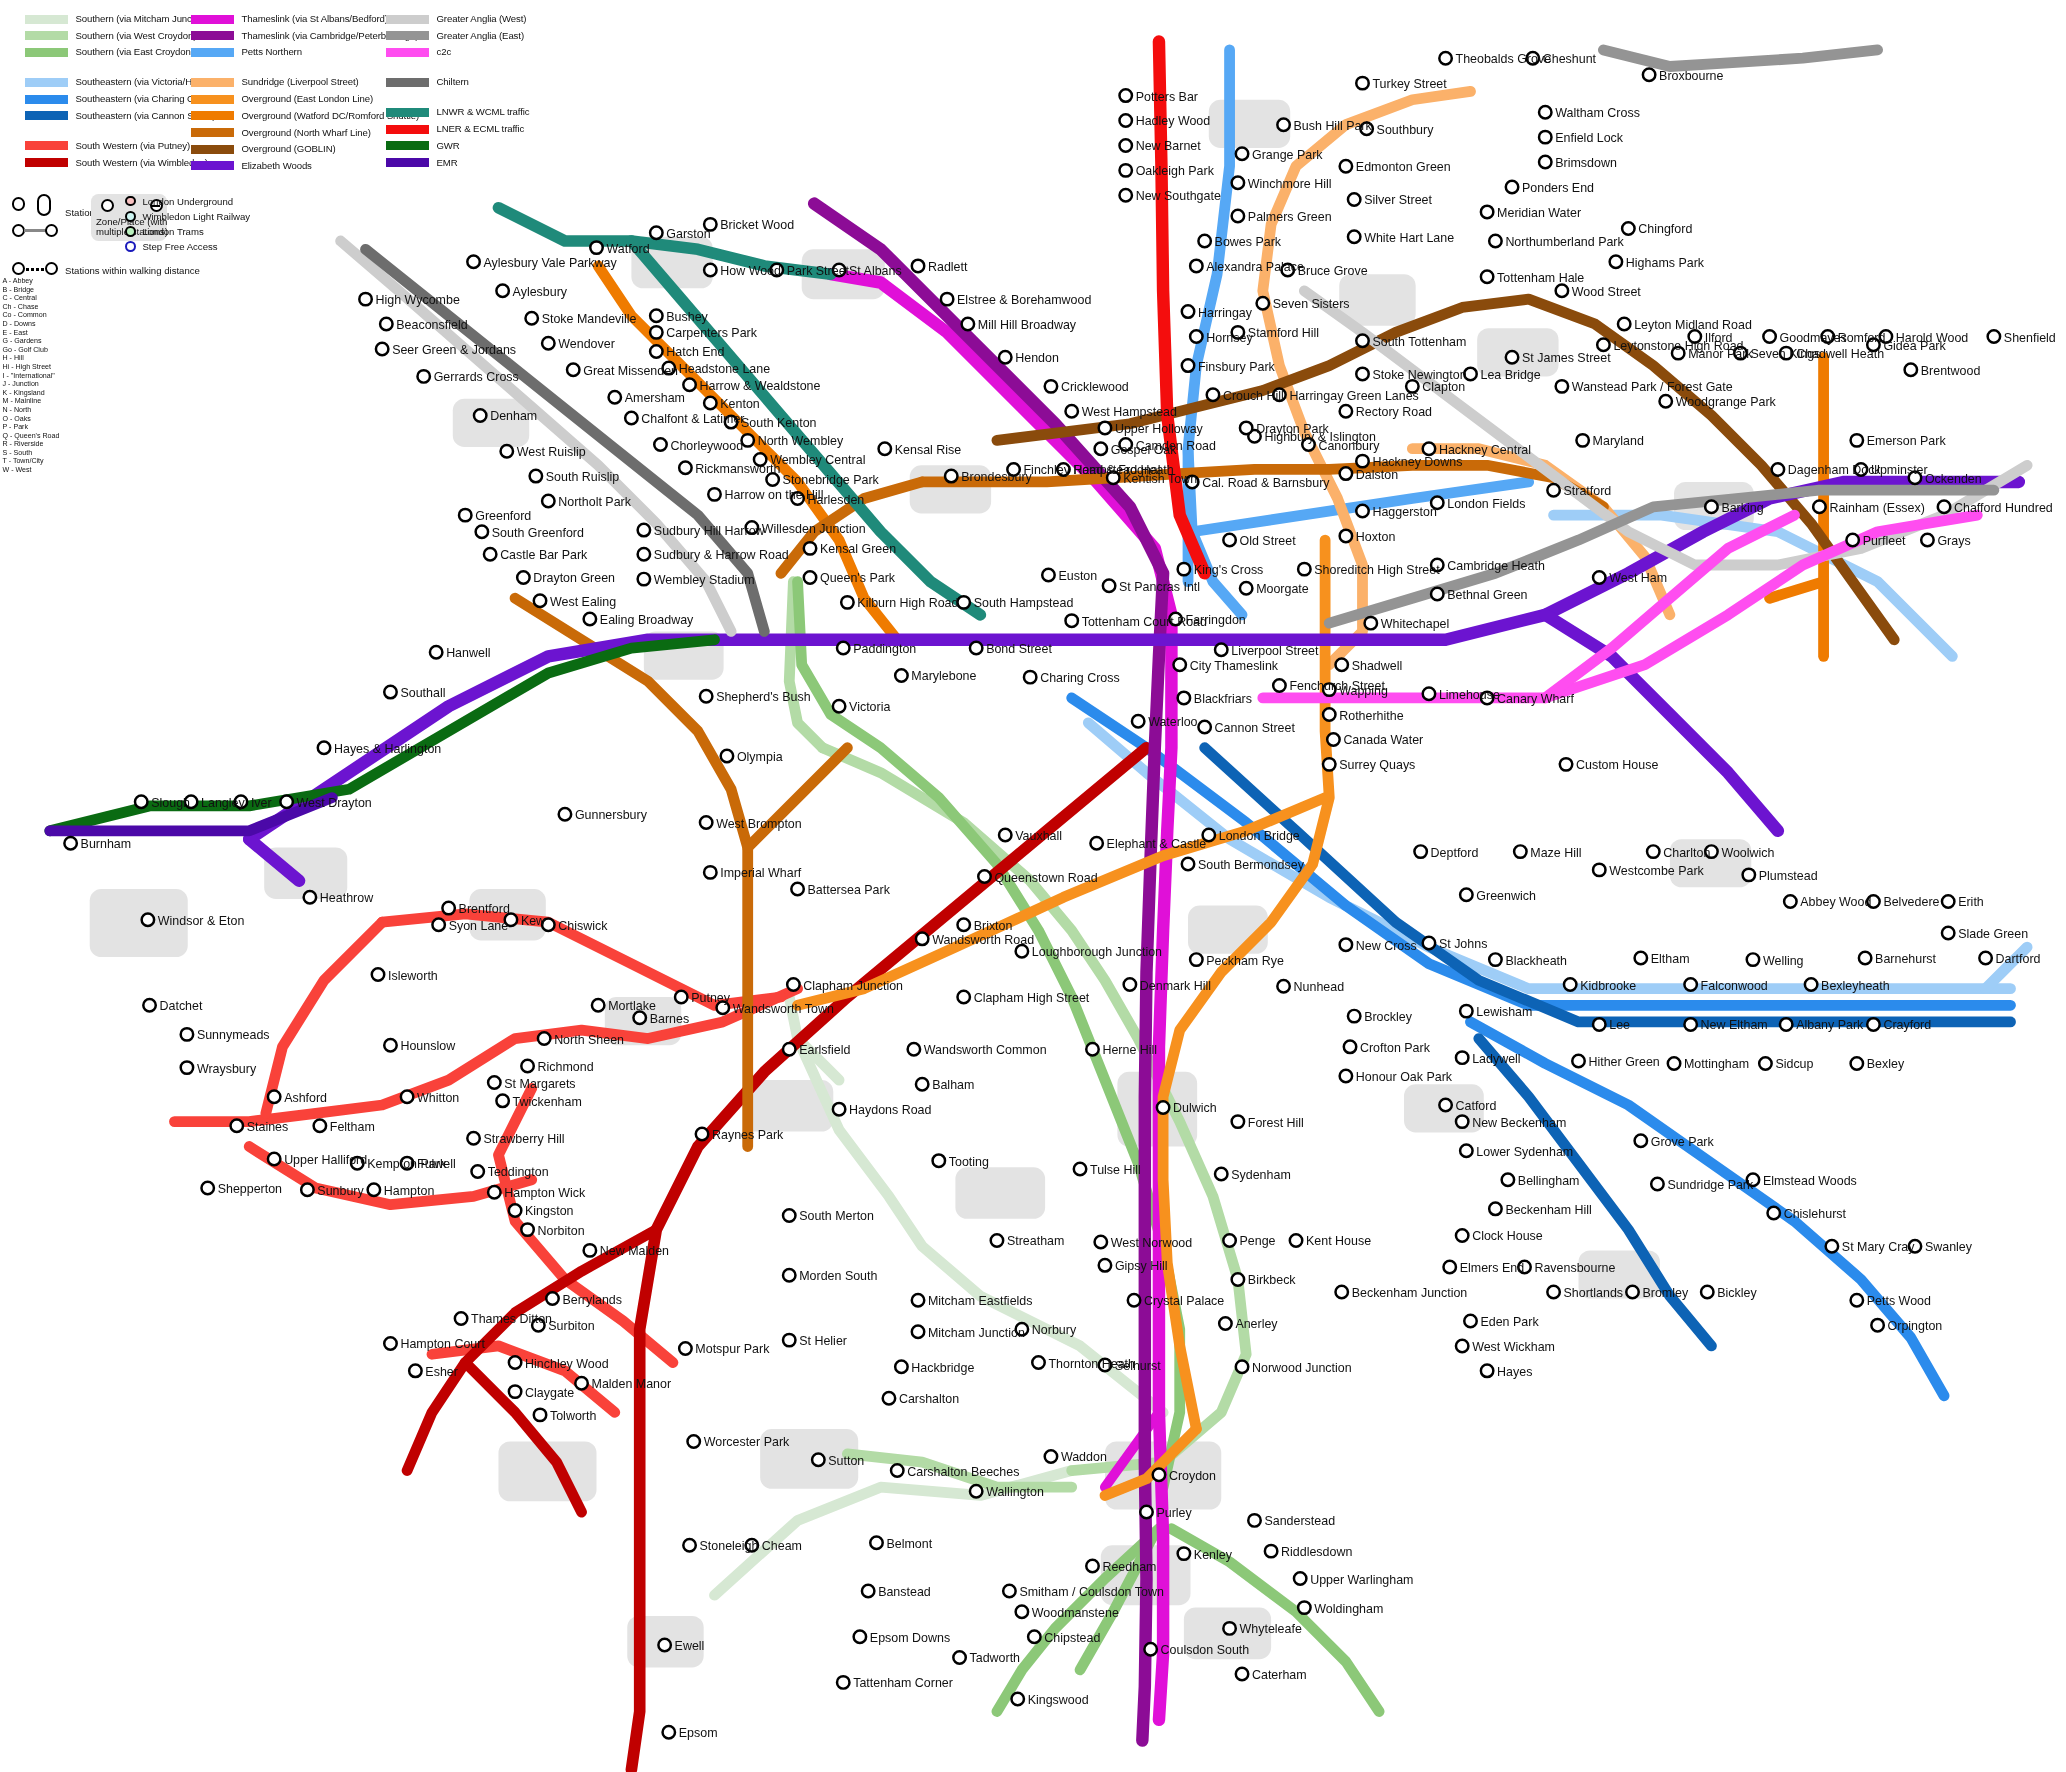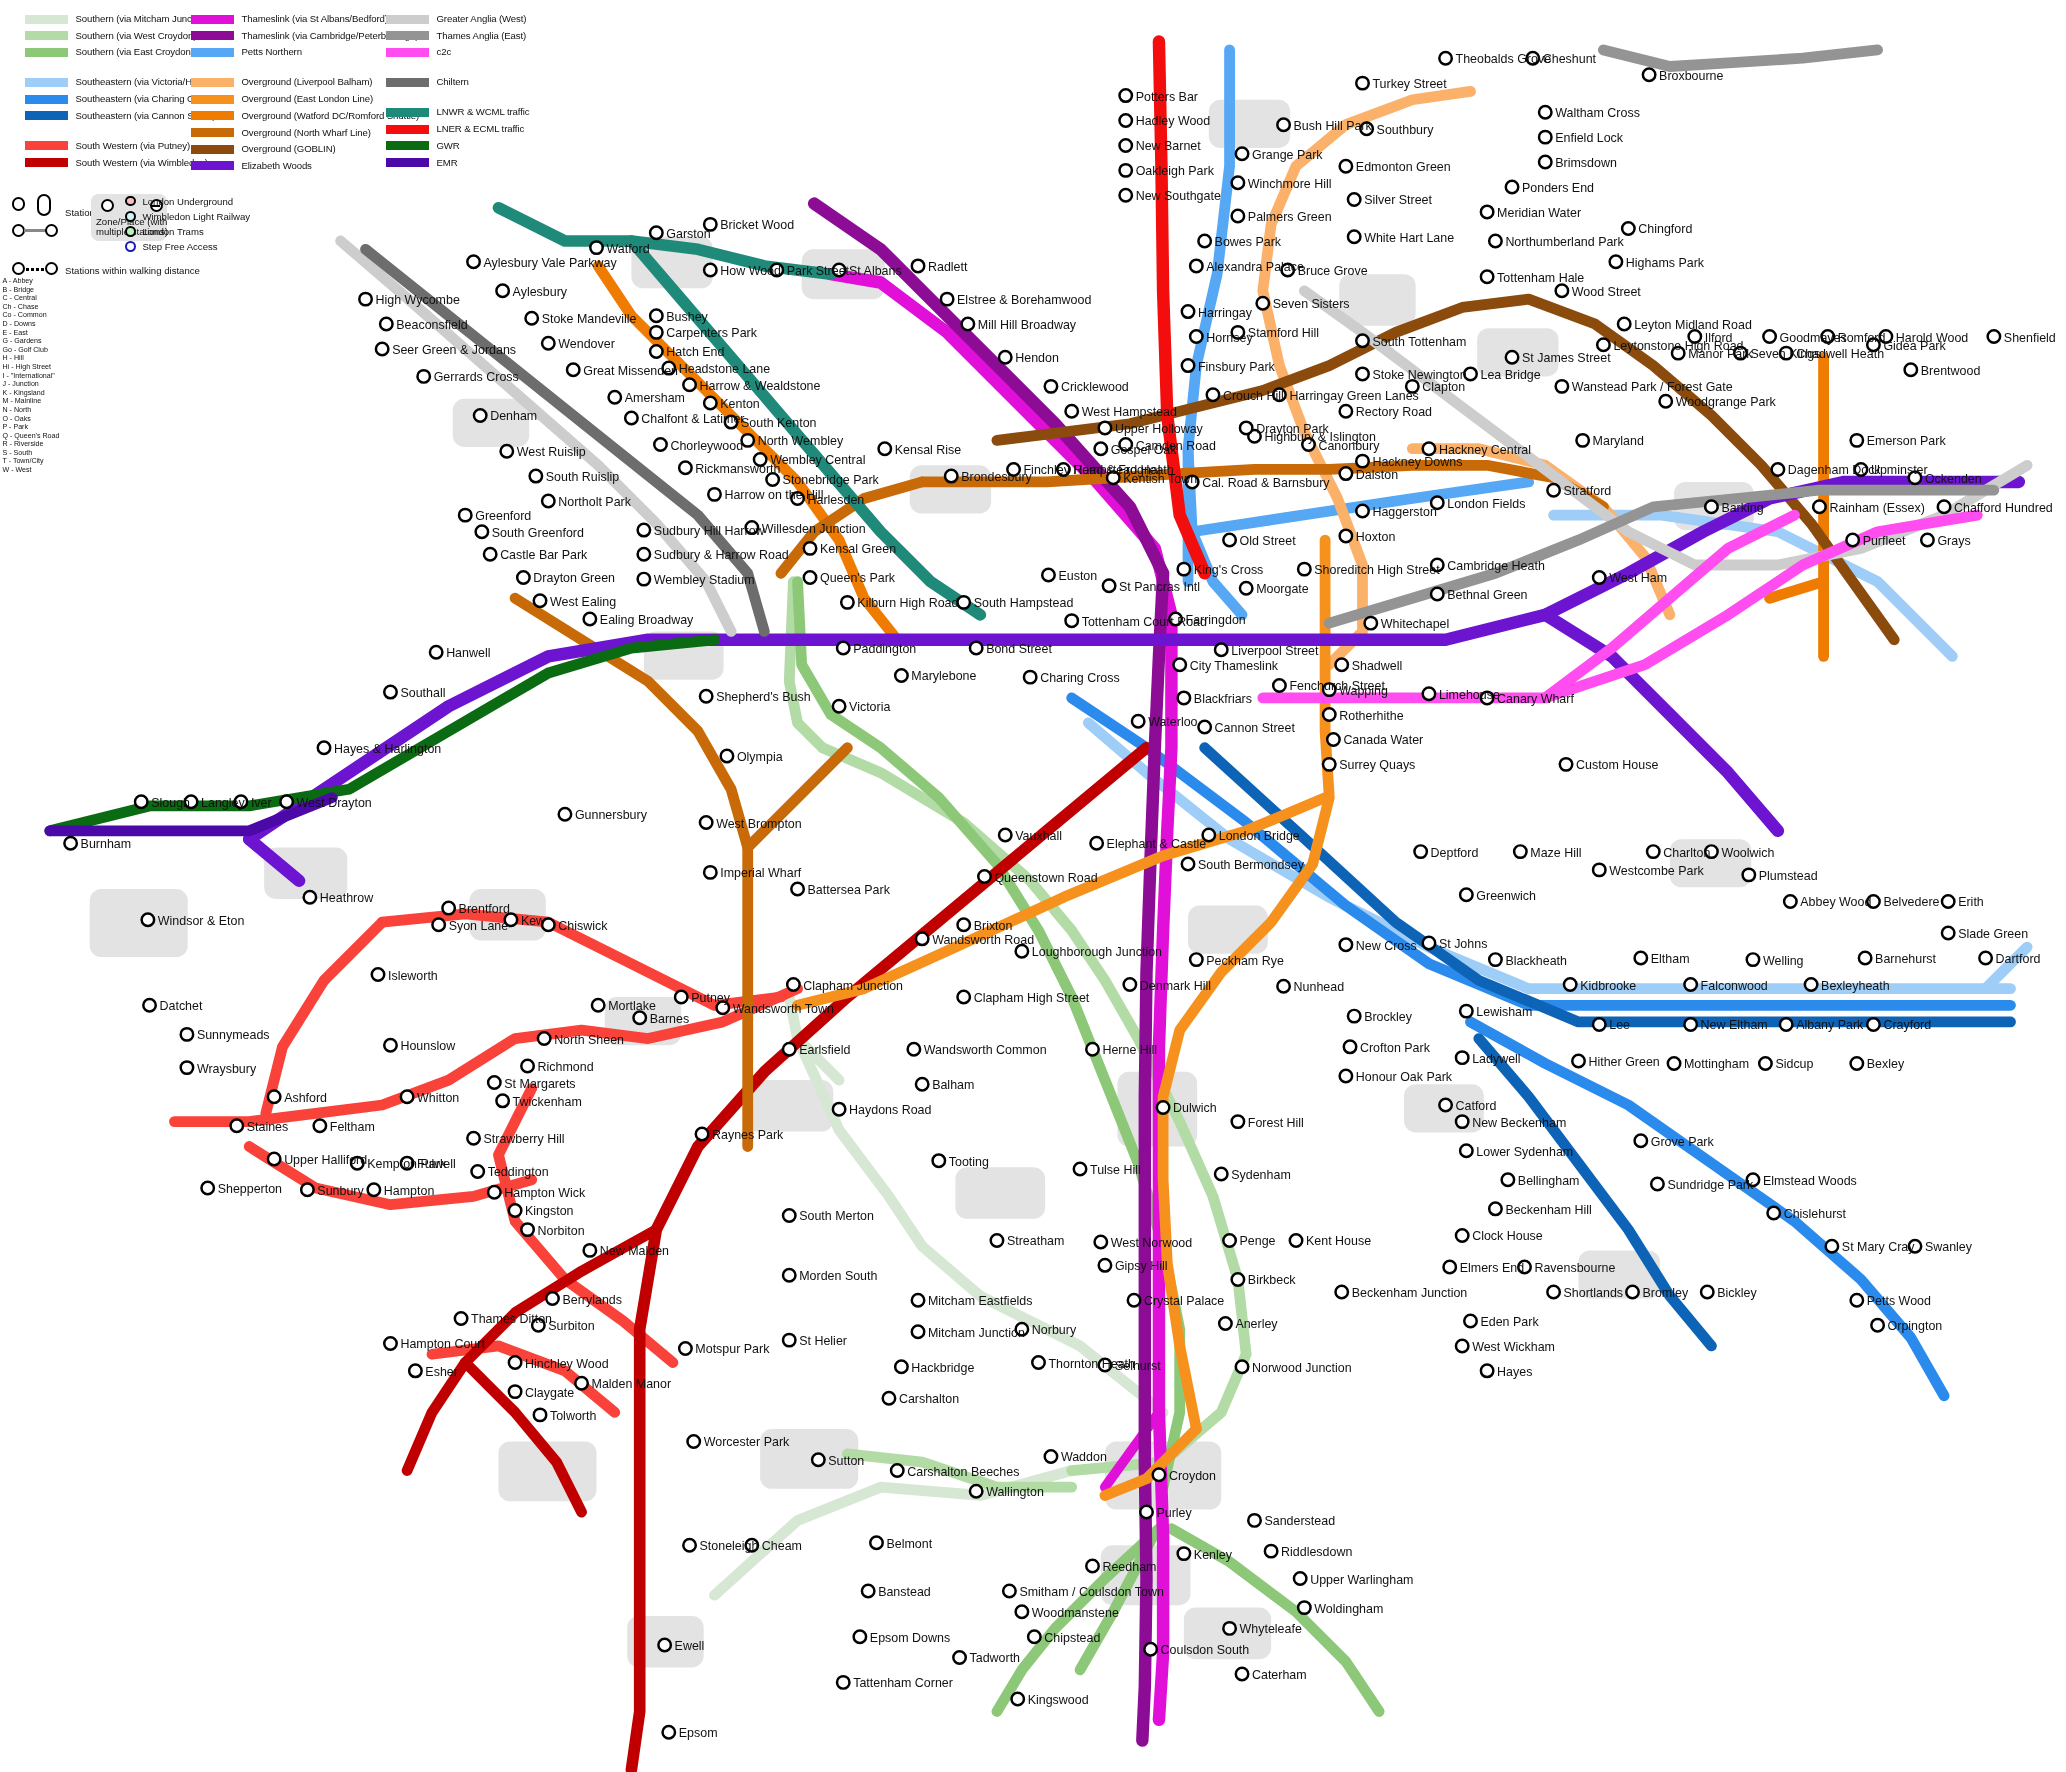--- a/index.html
+++ b/index.html
@@ -81,21 +81,21 @@
         <div class="legend-row">
           <div class="swatch" style="background: rgb(140, 12, 150);"></div>
           <span class="legend-label">Thameslink (via Cambridge/Peterborough)</span>
         </div>
         <div class="legend-row">
           <div class="swatch" style="background: rgb(86, 168, 245);"></div>
           <span class="legend-label">Petts Northern</span>
         </div>
         <div class="legend-row gap">
           <div class="swatch" style="background: rgb(251, 177, 106);"></div>
-          <span class="legend-label">Overground (Liverpool Balham)</span>
+          <span class="legend-label">Sundridge (Liverpool Street)</span>
         </div>
         <div class="legend-row">
           <div class="swatch" style="background: rgb(247, 145, 30);"></div>
           <span class="legend-label">Overground (East London Line)</span>
         </div>
         <div class="legend-row">
           <div class="swatch" style="background: rgb(239, 123, 0);"></div>
           <span class="legend-label">Overground (Watford DC/Romford Shuttle)</span>
         </div>
         <div class="legend-row">
@@ -111,21 +111,21 @@
           <span class="legend-label">Elizabeth Woods</span>
         </div>
       </div>
     <div class="legend-col c3">
         <div class="legend-row">
           <div class="swatch" style="background: rgb(205, 205, 205);"></div>
           <span class="legend-label">Greater Anglia (West)</span>
         </div>
         <div class="legend-row">
           <div class="swatch" style="background: rgb(148, 148, 148);"></div>
-          <span class="legend-label">Thames Anglia (East)</span>
+          <span class="legend-label">Greater Anglia (East)</span>
         </div>
         <div class="legend-row">
           <div class="swatch" style="background: rgb(255, 77, 240);"></div>
           <span class="legend-label">c2c</span>
         </div>
         <div class="legend-row gap">
           <div class="swatch" style="background: rgb(109, 109, 109);"></div>
           <span class="legend-label">Chiltern</span>
         </div>
         <div class="legend-row gap">

